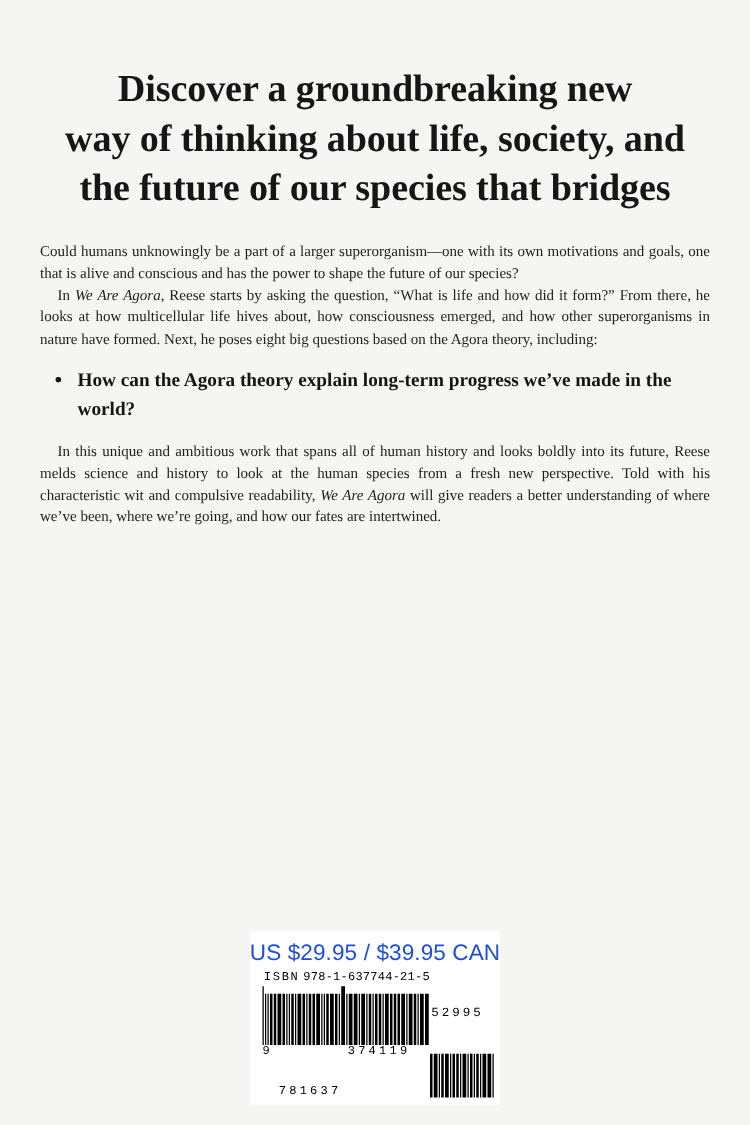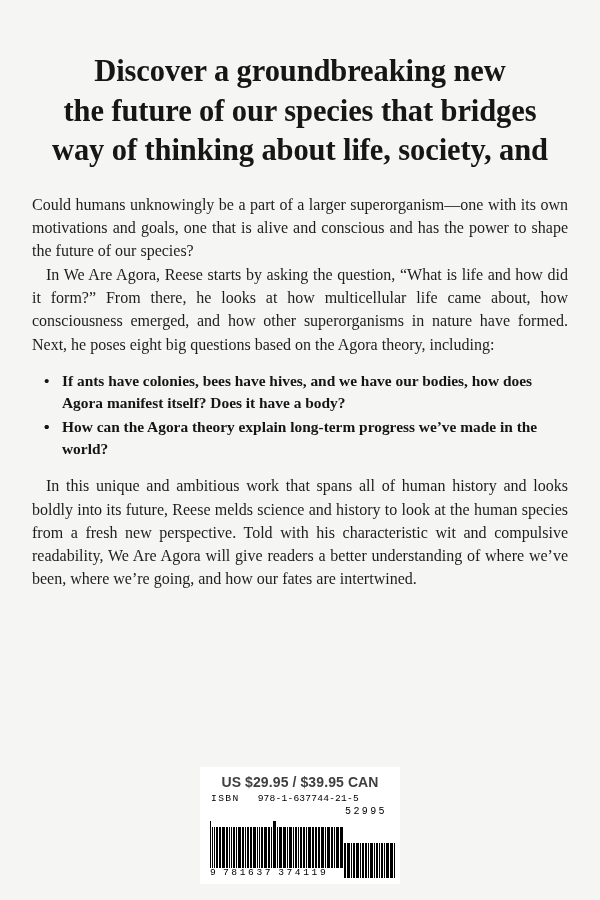--- a/index.html
+++ b/index.html
@@ -39,31 +39,32 @@
     color: #161616;
   }
   .headline .hl-line { display: block; }
 
   
   .body-copy {
     margin-top: 22px;
   }
   .para {
     margin: 0;
-    font-size: 16px;
+    font-size: 12px;
     line-height: 1.455;
     text-align: justify;
     text-justify: inter-word;
     color: #1d1d1d;
     hyphens: manual;
   }
   .para.indent {
     text-indent: 14px;
   }
   .para .ital {
+    font-style: italic;
   }
 
   
   .bullets {
     margin: 14px 0 14px 0;
     padding: 0;
     list-style: none;
   }
   .bullet-item {
     position: relative;
@@ -97,40 +98,40 @@
     background: #ffffff;
     width: 200px;
     padding: 7px 6px 6px 6px;
     box-sizing: border-box;
     display: flex;
     flex-direction: column;
     align-items: center;
   }
   .price-line {
     font-family: "Liberation Sans", sans-serif;
-    font-weight: 700;
-    font-size: 14px;
-    color: #404040;
+    font-weight: 400;
+    font-size: 18px;
+    color: #1d4ed8;
     letter-spacing: 0.1px;
     margin-bottom: 3px;
     white-space: nowrap;
   }
   .isbn-line {
     align-self: flex-start;
     margin-left: 5px;
     font-family: "Liberation Mono", monospace;
     font-size: 9.6px;
     color: #000;
     letter-spacing: 0.2px;
     margin-bottom: 2px;
     white-space: nowrap;
   }
   .isbn-line .isbn-word {
     letter-spacing: 1.4px;
-    margin-right: 18px;
+    margin-right: 3px;
   }
 
   .bars-row {
     display: flex;
     align-items: flex-end;
     justify-content: space-between;
     width: 100%;
     padding: 0 4px;
     box-sizing: border-box;
   }
@@ -167,45 +168,44 @@
 
   .ean-digits {
     font-family: "Liberation Mono", monospace;
     font-size: 9.6px;
     color: #000;
     display: flex;
     margin-top: -1px;
     letter-spacing: 0.4px;
   }
   .ean-digits .d-first { width: 9px; }
-  .ean-digits .d-left  { margin-left: 4px; letter-spacing: 2.6px; }
+  .ean-digits .d-left  { margin-left: 4px; letter-spacing: 2.6px; margin-top: 32px; }
   .ean-digits .d-right { margin-left: 5px; letter-spacing: 2.6px; }
 </style>
 </head>
 <body>
 
 <div class="cover">
 
   <h1 class="headline">
     <span class="hl-line">Discover a groundbreaking new</span>
+    <span class="hl-line">way of thinking about life, society, and</span>
     <span class="hl-line">the future of our species that bridges</span>
-    <span class="hl-line">way of thinking about life, society, and</span>
   </h1>
 
   <div class="body-copy">
 
     <p class="para">Could humans unknowingly be a part of a larger superorganism—one with its own motivations and goals, one that is alive and conscious and has the power to shape the future of our species?</p>
 
 
-    <p class="para indent"><span>In </span><span class="ital">We Are Agora</span><span>, Reese starts by asking the question, “What is life and how did it form?” From there, he looks at how multicellular life came about, how conscious­ness emerged, and how other superorganisms in nature have formed. Next, he poses eight big questions based on the Agora theory, including:</span></p>
+    <p class="para indent"><span>In </span><span class="ital">We Are Agora</span><span>, Reese starts by asking the question, “What is life and how did it form?” From there, he looks at how multicellular life hives about, how conscious­ness emerged, and how other superorganisms in nature have formed. Next, he poses eight big questions based on the Agora theory, including:</span></p>
 
     <ul class="bullets">
       <li class="bullet-item">
         <span class="dot">•</span>
-        <span>If ants have colonies, bees have hives, and we have our bodies, how does Agora manifest itself? Does it have a body?</span>
       </li>
       <li class="bullet-item">
         <span class="dot">•</span>
       </li>
       <li class="bullet-item">
         <span class="dot">•</span>
         <span>How can the Agora theory explain long-term progress we’ve made in the world?</span>
       </li>
     </ul>
 

